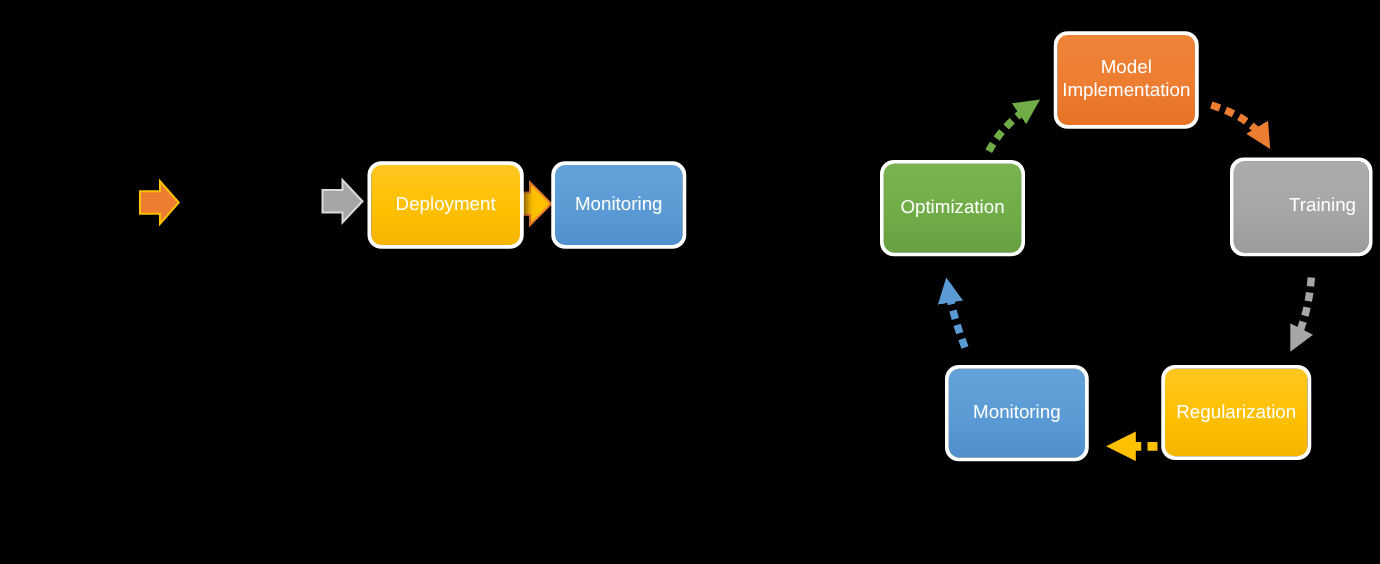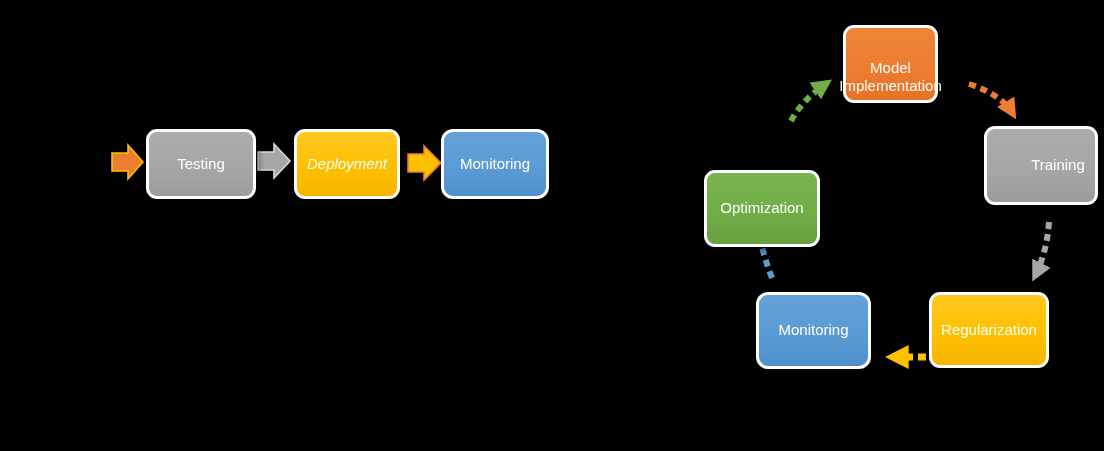--- a/index.html
+++ b/index.html
@@ -10,31 +10,31 @@
   .node{
     position:absolute;box-sizing:border-box;
     border:3px solid #fff;border-radius:11px;
     display:flex;align-items:center;justify-content:center;text-align:center;
     color:#fff;font-size:15px;line-height:1.25;padding:4px 6px;
     box-shadow:2px 3px 6px rgba(0,0,0,.55);
   }
   .c-orange{background:linear-gradient(180deg,#EE8438 0%,#ED7D31 55%,#E67225 100%);}
   .c-gray  {background:linear-gradient(180deg,#ACACAC 0%,#A6A6A6 55%,#9C9C9C 100%);}
   .c-yellow{background:linear-gradient(180deg,#FFC722 0%,#FFC000 55%,#F5B400 100%);}
-  .c-blue  {background:linear-gradient(180deg,#63A1D8 0%,#5B9BD5 55%,#4E8FCC 100%);border-radius:12px;}
-  .c-green {background:linear-gradient(180deg,#78B350 0%,#70AD47 55%,#66A040 100%);margin-top:42px;}
+  .c-blue  {background:linear-gradient(180deg,#63A1D8 0%,#5B9BD5 55%,#4E8FCC 100%);}
+  .c-green {background:linear-gradient(180deg,#78B350 0%,#70AD47 55%,#66A040 100%);}
 
   
   .n-appdev {left:1px;  top:129px;width:104px;height:70px;}
   .n-testing{left:146px;top:129px;width:110px;height:70px;}
-  .n-deploy {left:294px;top:129px;width:106px;height:70px;font-style:italic;}
+  .n-deploy {left:294px;top:129px;width:125px;height:70px;}
   .n-monlin {left:441px;top:129px;width:108px;height:70px;}
 
   
-  .n-modimp {left:843px;top:25px; width:95px;height:78px;align-items:flex-end;}
+  .n-modimp {left:843px;top:25px; width:116px;height:78px;}
   .n-train  {left:984px;top:126px;width:114px;height:79px;padding-left:40px;}
   .n-opt    {left:704px;top:128px;width:116px;height:77px;}
   .n-moncyc {left:756px;top:292px;width:115px;height:77px;}
   .n-reg    {left:929px;top:292px;width:120px;height:76px;}
 
   svg.overlay{position:absolute;left:0;top:0;width:1104px;height:451px;pointer-events:none;}
 </style>
 </head>
 <body>
 
@@ -63,23 +63,20 @@
     <polygon points="258,152 274,152 274,144 290,161 274,178 274,170 258,170" stroke-width="1.6" fill="#A6A6A6" stroke="#D9D9D9"></polygon>
     <polygon points="408,154 424,154 424,146 441,163 424,180 424,172 408,172" stroke-width="1.6" fill="#FFC000" stroke="#ED7D31"></polygon>
 
     <path d="M 791 121 Q 802 100 827 83" fill="none" stroke-width="6" stroke-dasharray="7 5" stroke-linecap="butt" marker-end="url(#m-green)" stroke="#70AD47"></path>
     <path d="M 969 84 Q 1001 94 1013 114" fill="none" stroke-width="6" stroke-dasharray="7 5" stroke-linecap="butt" marker-end="url(#m-orange)" stroke="#ED7D31"></path>
     <path d="M 1049 222 Q 1047 252 1035 276" fill="none" stroke-width="6" stroke-dasharray="7 5" stroke-linecap="butt" marker-end="url(#m-gray)" stroke="#A6A6A6"></path>
     <path d="M 926 357 L 892 357" fill="none" stroke-width="7" stroke-dasharray="8 5" stroke-linecap="butt" marker-end="url(#m-yellow)" stroke="#FFC000"></path>
     <path d="M 772 278 Q 762 252 758 228" fill="none" stroke-width="6" stroke-dasharray="7 5" stroke-linecap="butt" marker-end="url(#m-blue)" stroke="#5B9BD5"></path>
   </svg>
 
-  <div class="node c-gray n-testing">
-    <span>Testing</span>
-  </div>
   <div class="node c-yellow n-deploy">
     <span>Deployment</span>
   </div>
   <div class="node c-blue n-monlin">
     <span>Monitoring</span>
   </div>
 
   <div class="node c-orange n-modimp">
     <span>Model Implementation</span>
   </div>

